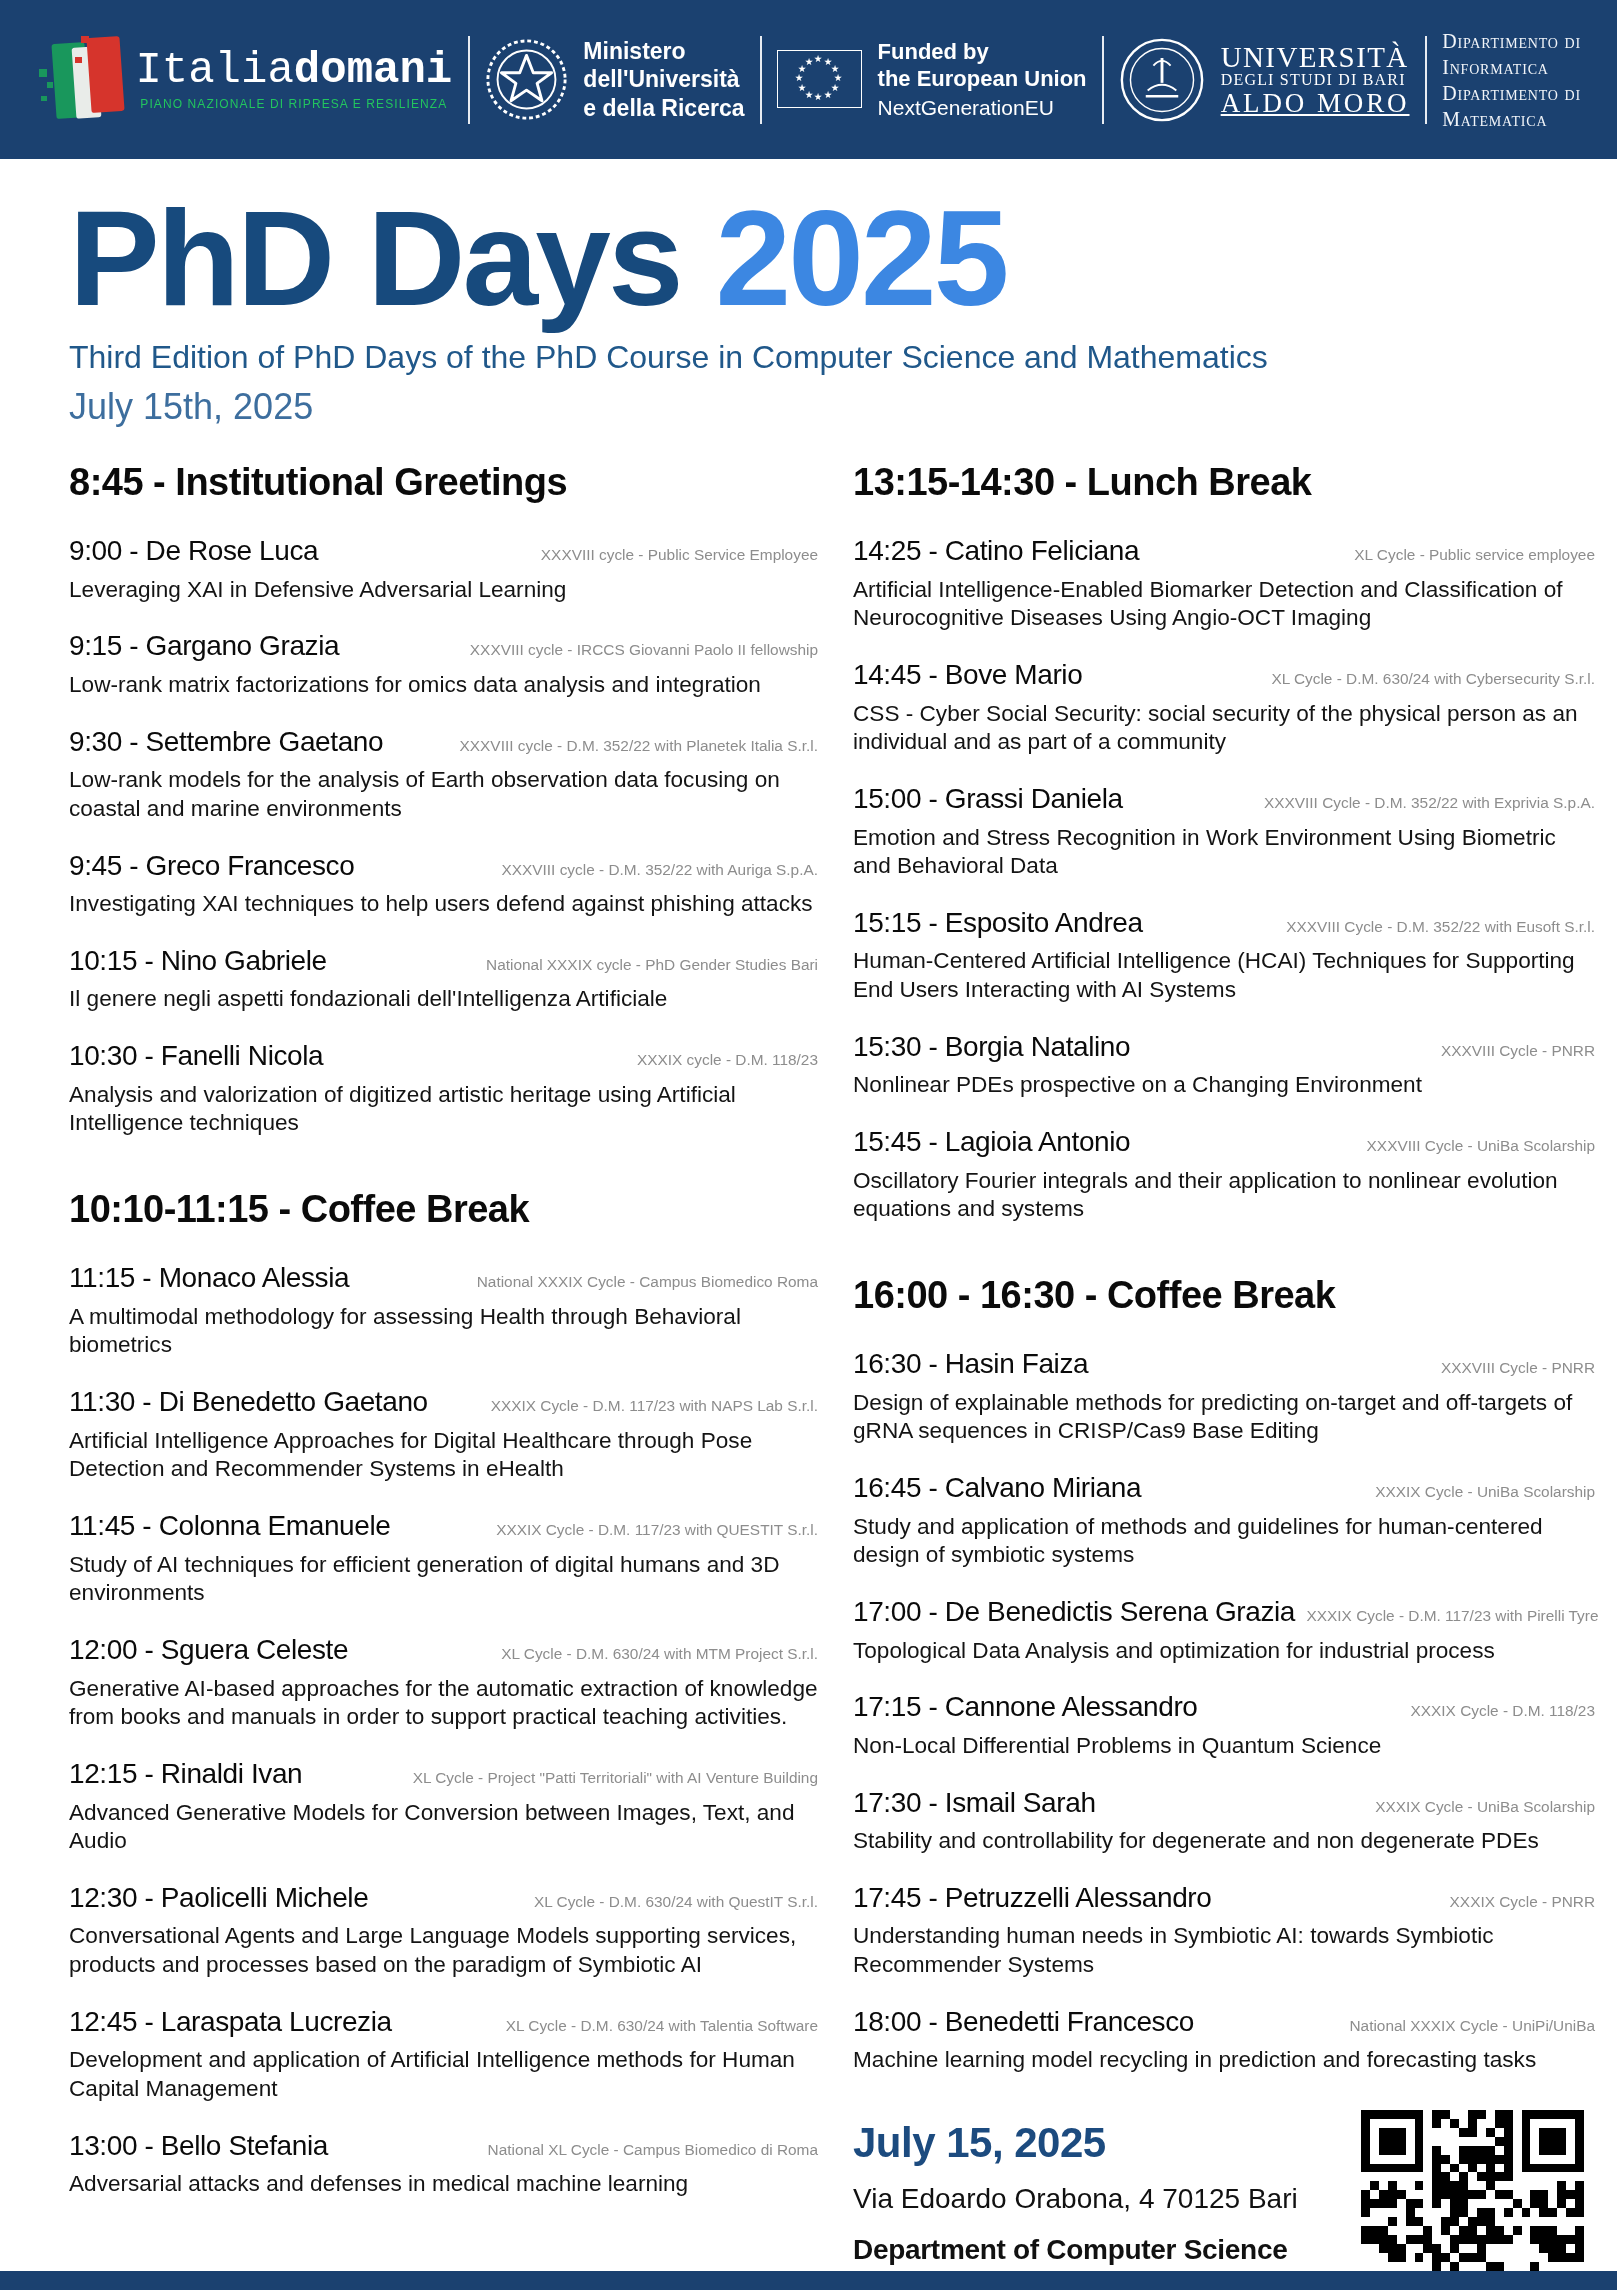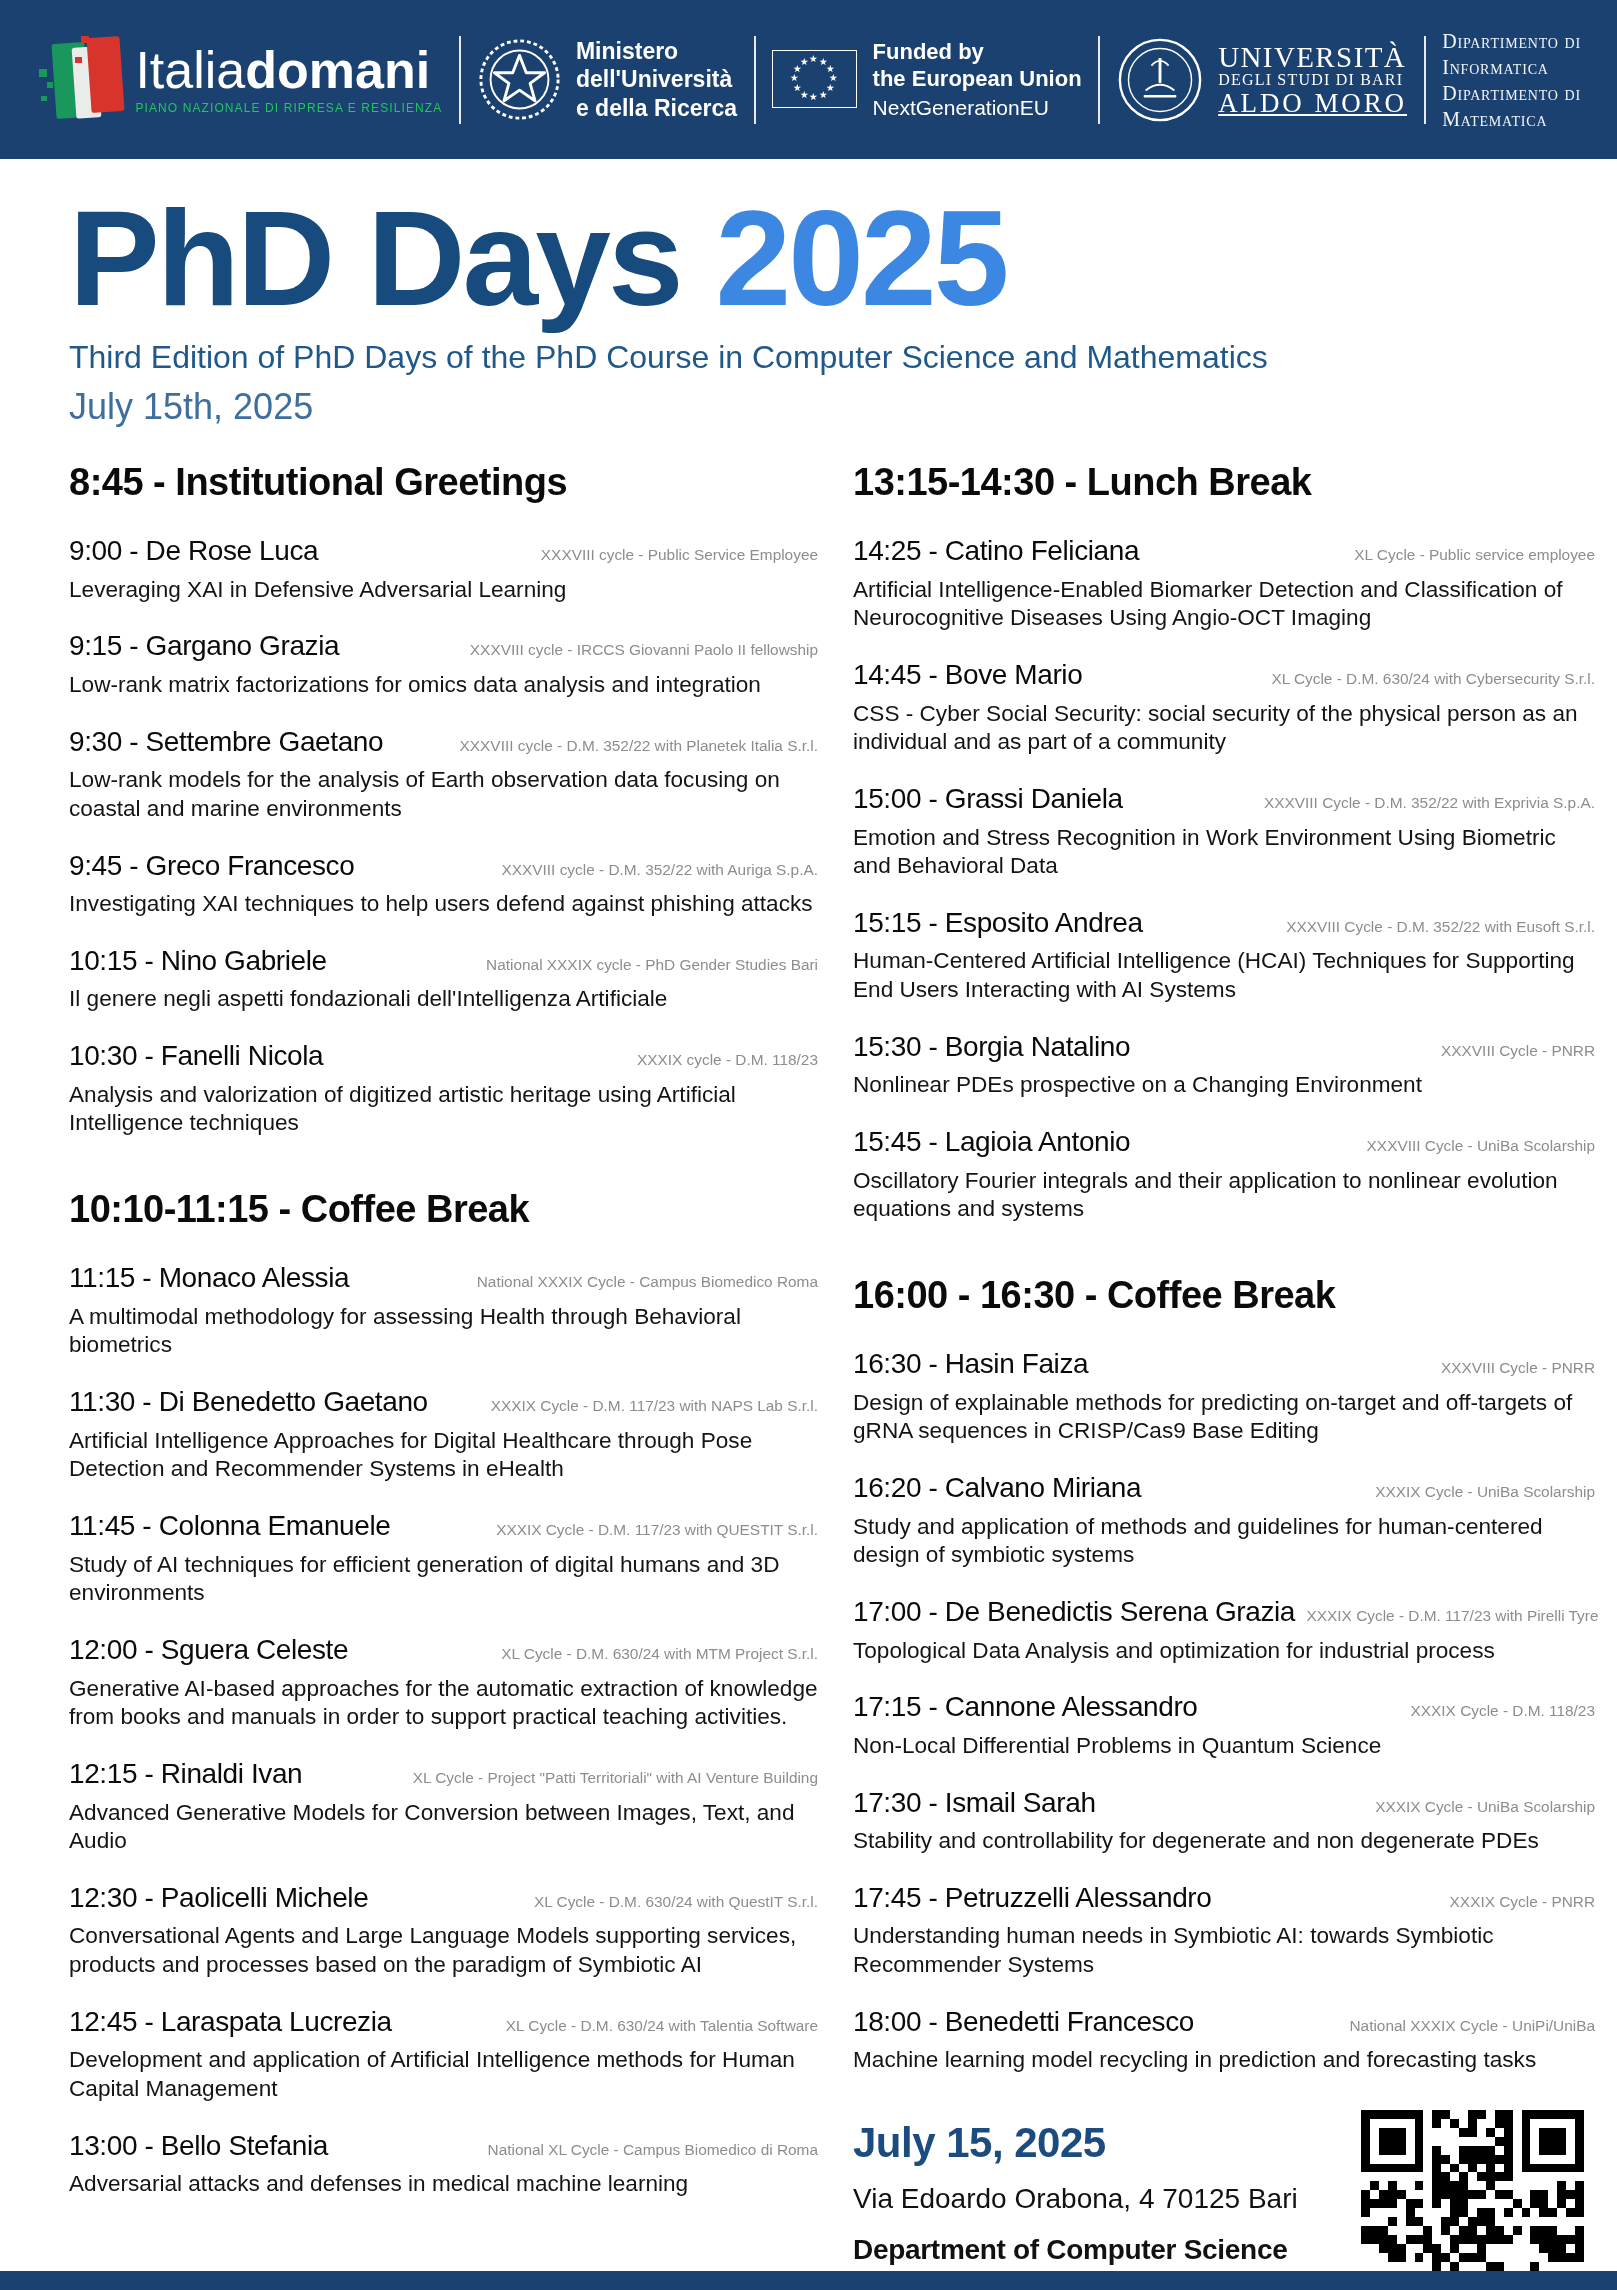--- a/index.html
+++ b/index.html
@@ -18,21 +18,21 @@
   .flag-panel { position:absolute; width:33px; height:75px; border-radius:2.9px; }
   .flag-green { left:17.3px; top:7.7px; background:#19975c; transform:rotate(-4deg); }
   .flag-white { left:37px; top:11.5px; width:25px; height:71px; background:#e9ece9; transform:rotate(-4deg); }
   .flag-red   { left:52px; top:1.9px; background:#d6342c; transform:rotate(-4deg); }
   .px { position:absolute; width:8.6px; height:8.6px; }
   .px.g1 { left:1.9px; top:33px; background:#19975c; }
   .px.g2 { left:9.6px; top:46px; background:#19975c; width:6.7px; height:6.7px; }
   .px.g3 { left:3.8px; top:60px; background:#19975c; width:5.8px; height:5.8px; }
   .px.r1 { left:44px; top:0px;  background:#d6342c; width:7.7px; height:7.7px; }
   .px.r2 { left:38px; top:21px; background:#d6342c; width:6.7px; height:6.7px; }
-  .itd-word { font-family:Liberation Sans, sans-serif; font-size:52px; color:#fff; line-height:1; }
+  .itd-word { font-family:Liberation Mono, monospace; font-size:44px; color:#fff; line-height:1; }
   .itd-word b { font-weight:700; }
   .itd-sub { font-size:12px; letter-spacing:1.1px; color:#22c55e; margin-top:5.8px;text-align:center; }
 
   
   .emblem { flex:0 0 auto; }
   .min-lines { font-size:23px; font-weight:600; line-height:1.22; }
   .uniba-lines { font-family:"Liberation Serif","DejaVu Serif",serif; line-height:1.04; }
   .uniba-l1 { font-size:29px; letter-spacing:1.4px; }
   .uniba-l2 { font-size:16px; letter-spacing:1.2px; }
   .uniba-l3 { font-size:27px; letter-spacing:2.9px;text-decoration:underline; }
@@ -361,21 +361,21 @@
   <div class="entry">
     <div class="entry-head">
       <span class="entry-name">16:30 - Hasin Faiza</span>
       <span class="entry-cycle">XXXVIII Cycle - PNRR</span>
     </div>
     <div class="entry-title">Design of explainable methods for predicting on-target and off-targets of gRNA sequences in CRISP/Cas9 Base Editing</div>
   </div>
 
   <div class="entry">
     <div class="entry-head">
-      <span class="entry-name">16:20 - Calvano Miriana</span>
+      <span class="entry-name">16:45 - Calvano Miriana</span>
       <span class="entry-cycle">XXXIX Cycle - UniBa Scolarship</span>
     </div>
     <div class="entry-title">Study and application of methods and guidelines for human-centered design of symbiotic systems</div>
   </div>
 
   <div class="entry">
     <div class="entry-head">
       <span class="entry-name">17:00 - De Benedictis Serena Grazia</span>
       <span class="entry-cycle">XXXIX Cycle - D.M. 117/23 with Pirelli Tyre</span>
     </div>

